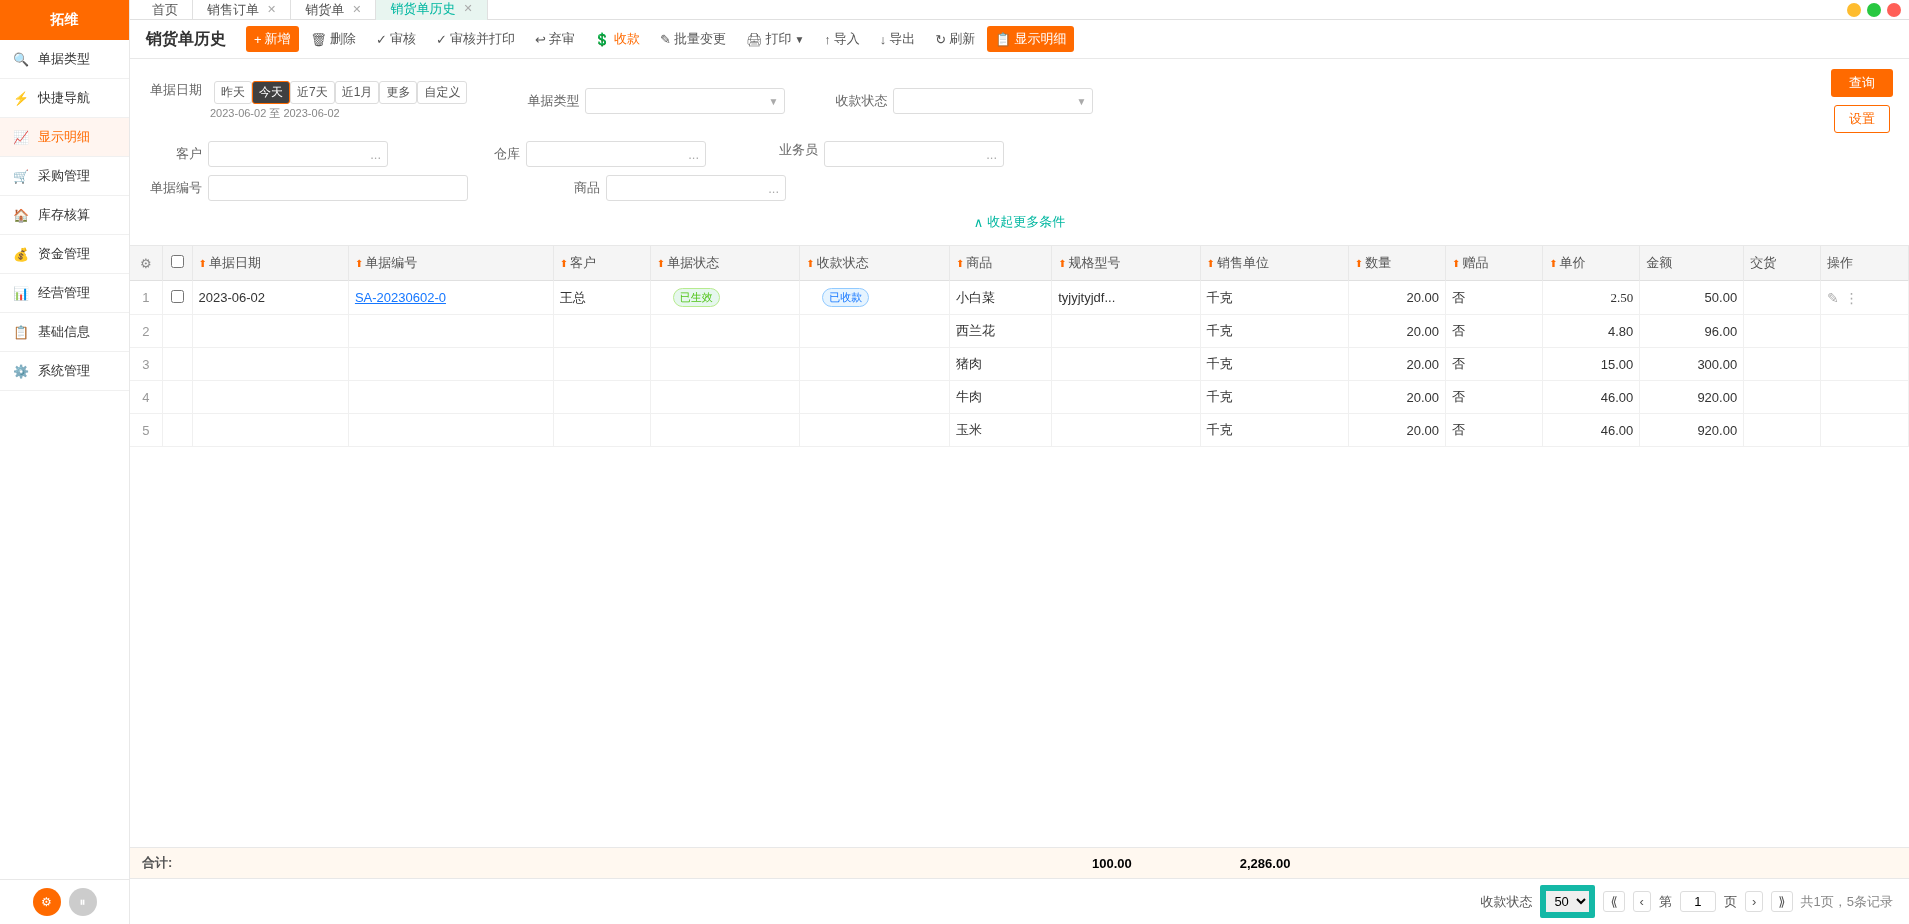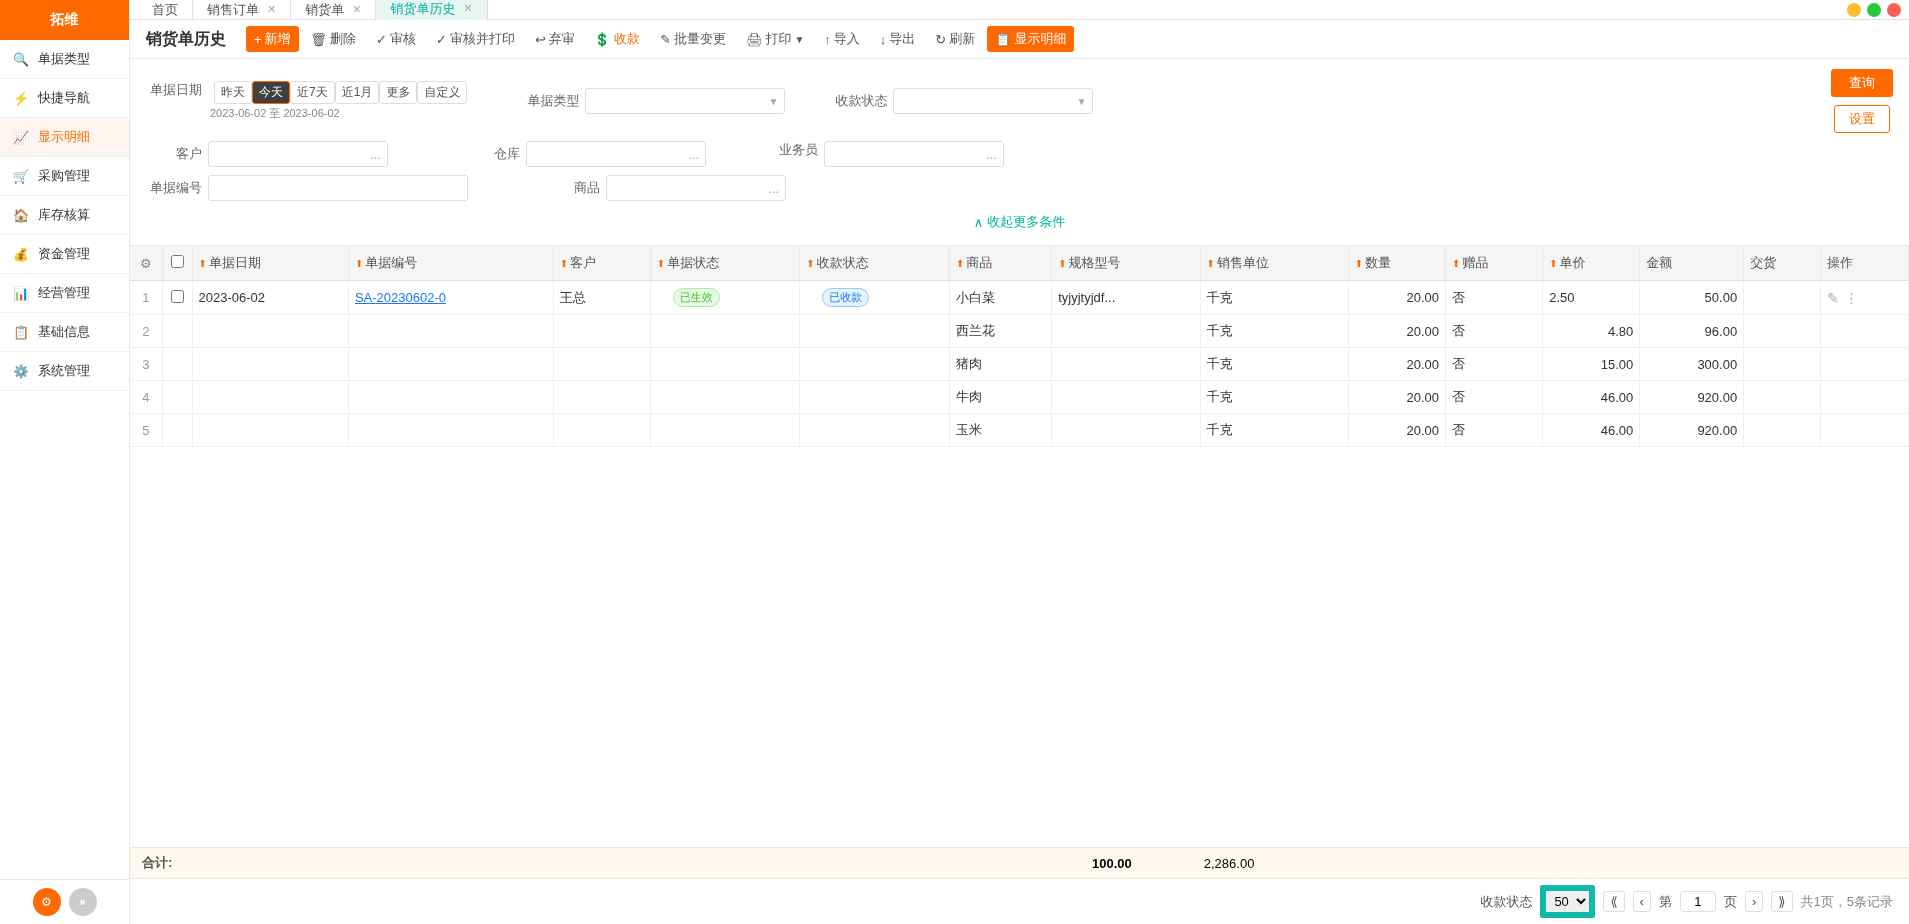--- a/index.html
+++ b/index.html
@@ -258,21 +258,21 @@
       background: #fff8f0;
       border-top: 1px solid #e8e8e8;
       padding: 6px 12px;
       display: flex;
       align-items: center;
       flex-shrink: 0;
     }
     .footer-label { color: #555; font-weight: bold; min-width: 50px; }
     .footer-values { display: flex; flex: 1; }
     .footer-qty { margin-left: 900px; font-weight: bold; }
-    .footer-amount { margin-left: 72px; font-weight: normal; }
+    .footer-amount { margin-left: 108px; font-weight: bold; }
 
     
     .pagination-bar {
       background: #fff;
       border-top: 1px solid #e8e8e8;
       padding: 6px 16px;
       display: flex;
       align-items: center;
       justify-content: flex-end;
       gap: 8px;
@@ -565,21 +565,21 @@
       <span class="badge badge-green">已生效</span>
     </td>
     <td>
       <span class="badge badge-blue">已收款</span>
     </td>
     <td>小白菜</td>
     <td>tyjyjtyjdf...</td>
     <td>千克</td>
     <td style="text-align:right;">20.00</td>
     <td>否</td>
-    <td style="">2.50</td>
+    <td style="text-align:right;font-family:Liberation Serif, serif;">2.50</td>
     <td style="text-align:right;">50.00</td>
     <td></td>
     <td>
       <div class="action-icons">
         <span class="action-icon">✎</span>
         <span class="action-icon">⋮</span>
       </div>
     </td>
   </tr>
           <tr>

